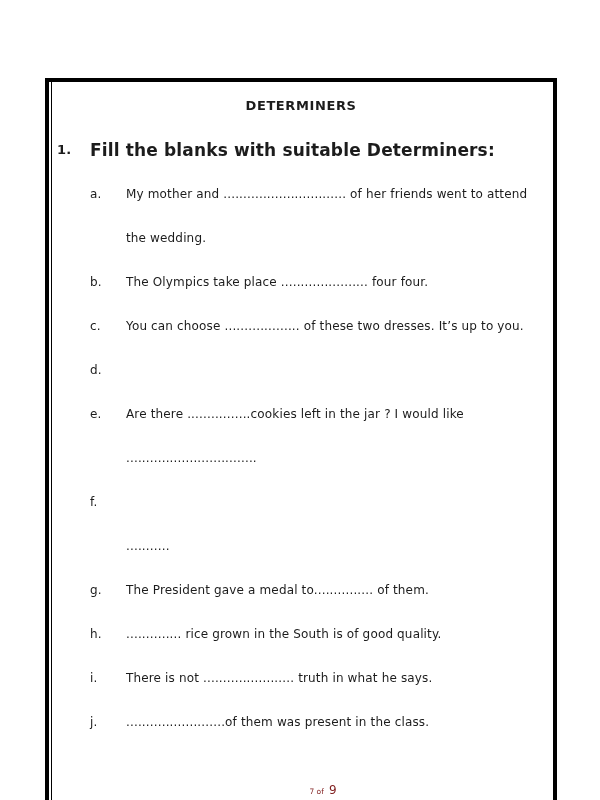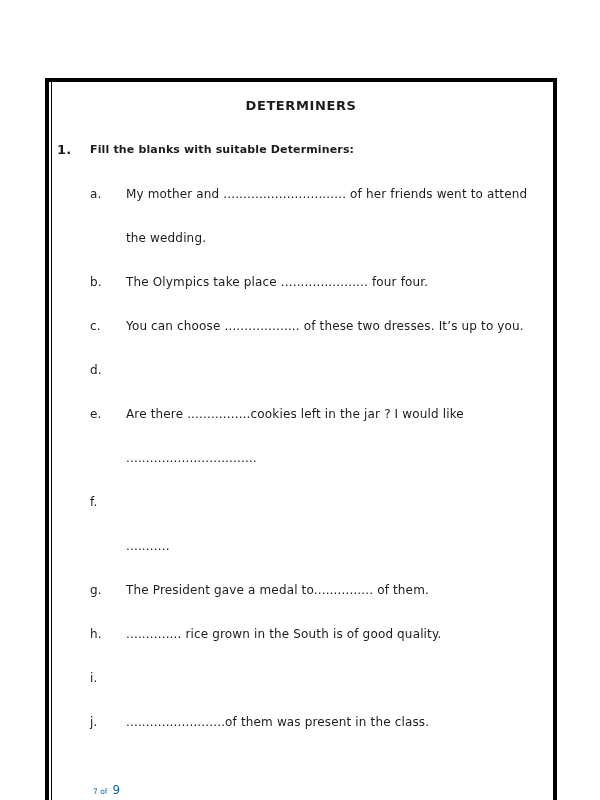--- a/index.html
+++ b/index.html
@@ -38,29 +38,29 @@
     letter-spacing:.15px;
   }
   .title-row {
     height:44px; line-height:44px;
     text-align:center;
     font-size:13px;
     font-weight:bold;
     letter-spacing:.6px;
   }
   .num-cell  { flex:none; width:33px; font-weight:bold; font-size:13px; }
-  .instruction { font-weight:bold; font-size:11px; }
+  .instruction { font-weight:bold; font-size:17px; }
   .item-row  { padding-left:33px; }
   .letter-cell { flex:none; width:36px; }
   .line-text { flex:1 1 auto; overflow:visible; }
   .footer {
     position:absolute;
     left:0; right:0; bottom:2px;
-    text-align:left;
-    color:#0369a1;
+    text-align:center;
+    color:#7f1d1d;
     padding-left:44px;
   }
   .footer .small { font-size:7.5px; }
   .footer .big   { font-size:12px; }
 </style>
 </head>
 <body>
 
 <div class="frame">
   <div class="content">
@@ -117,20 +117,21 @@
       <span class="line-text">The President gave a medal to............... of them.</span>
     </div>
 
     <div class="row item-row">
       <span class="letter-cell">h.</span>
       <span class="line-text">.............. rice grown in the South is of good quality.</span>
     </div>
 
     <div class="row item-row">
       <span class="letter-cell">i.</span>
+      <span class="line-text">There is not ....................... truth in what he says.</span>
     </div>
 
     <div class="row item-row">
       <span class="letter-cell">j.</span>
       <span class="line-text">.........................of them was present in the class.</span>
     </div>
 
   </div>
 
   <div class="footer">

